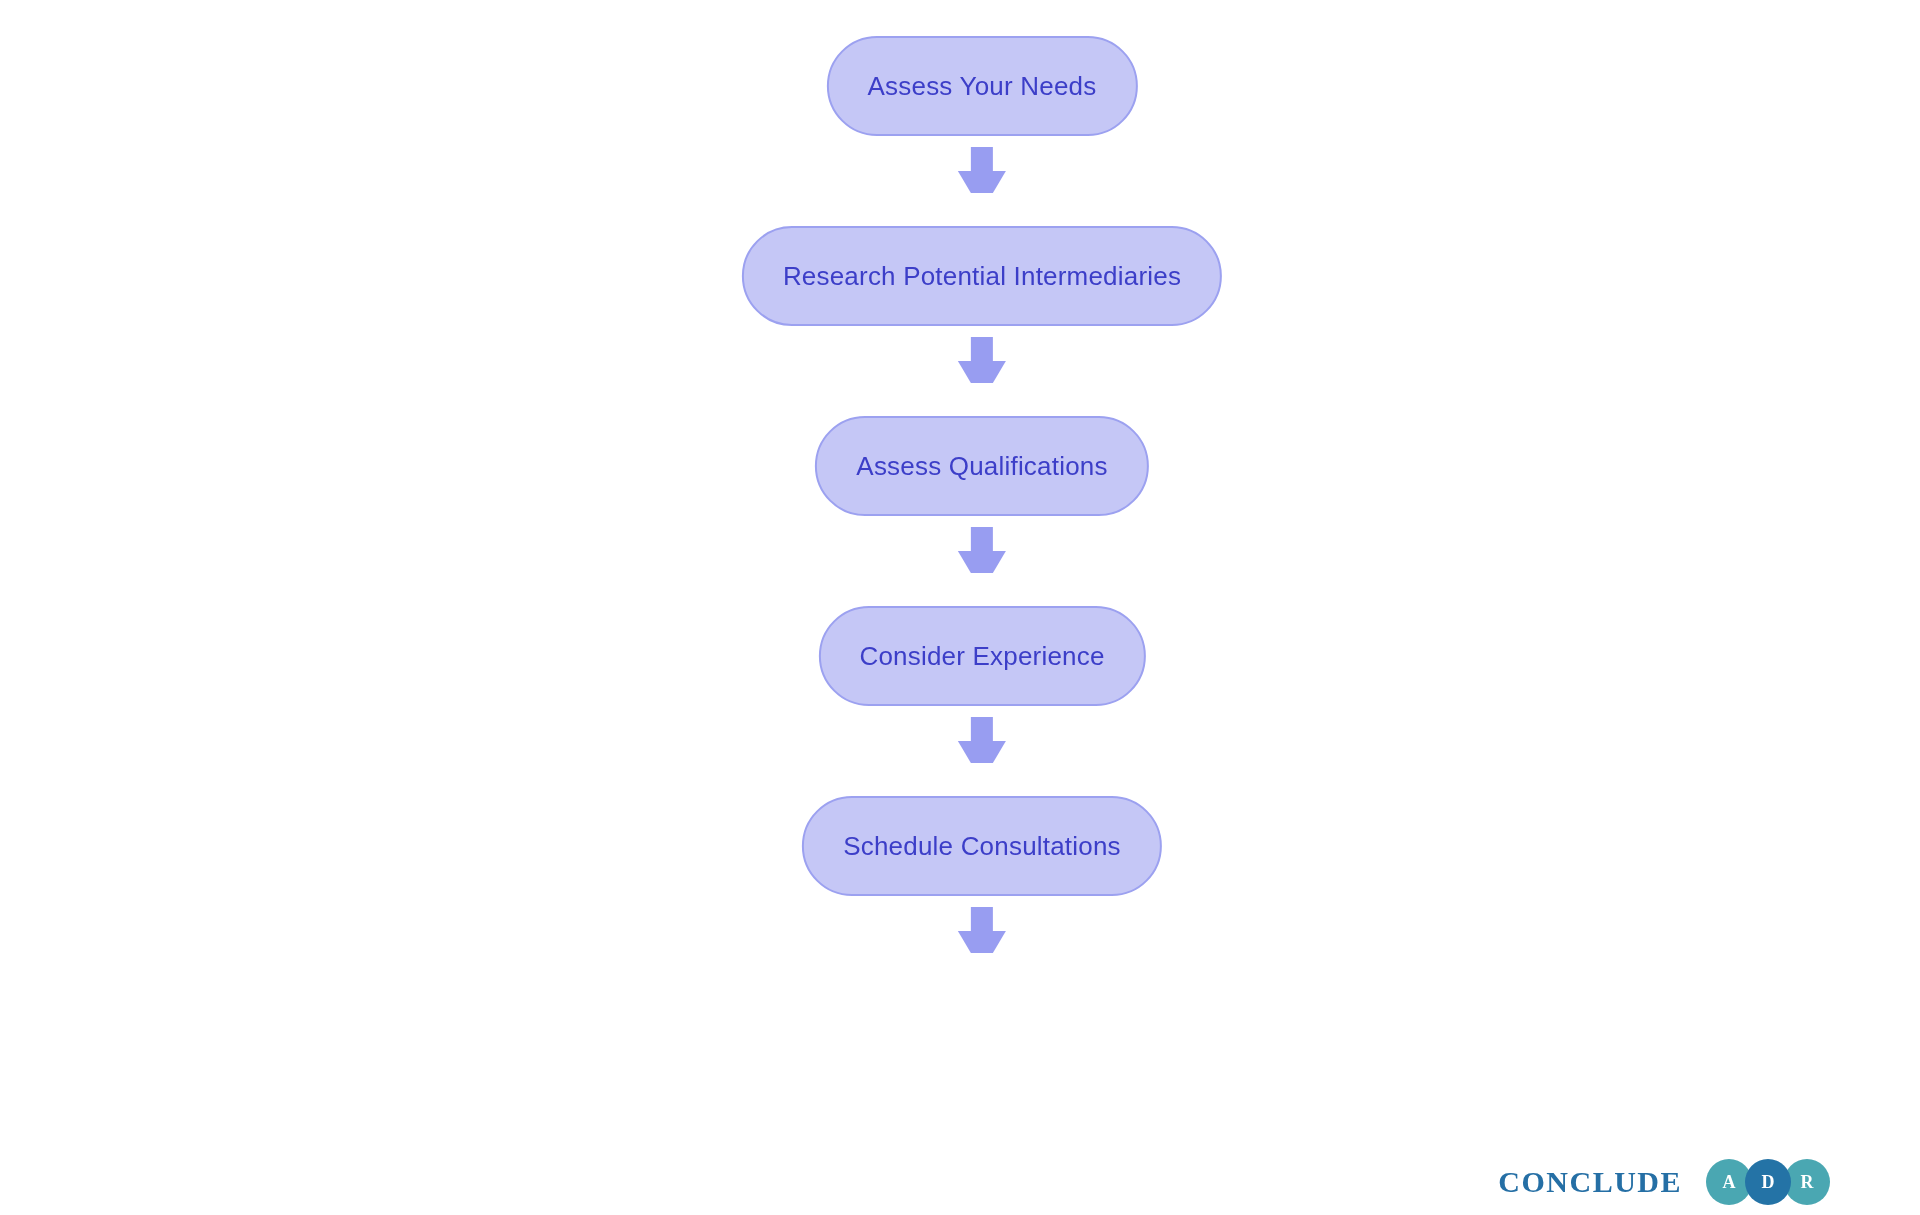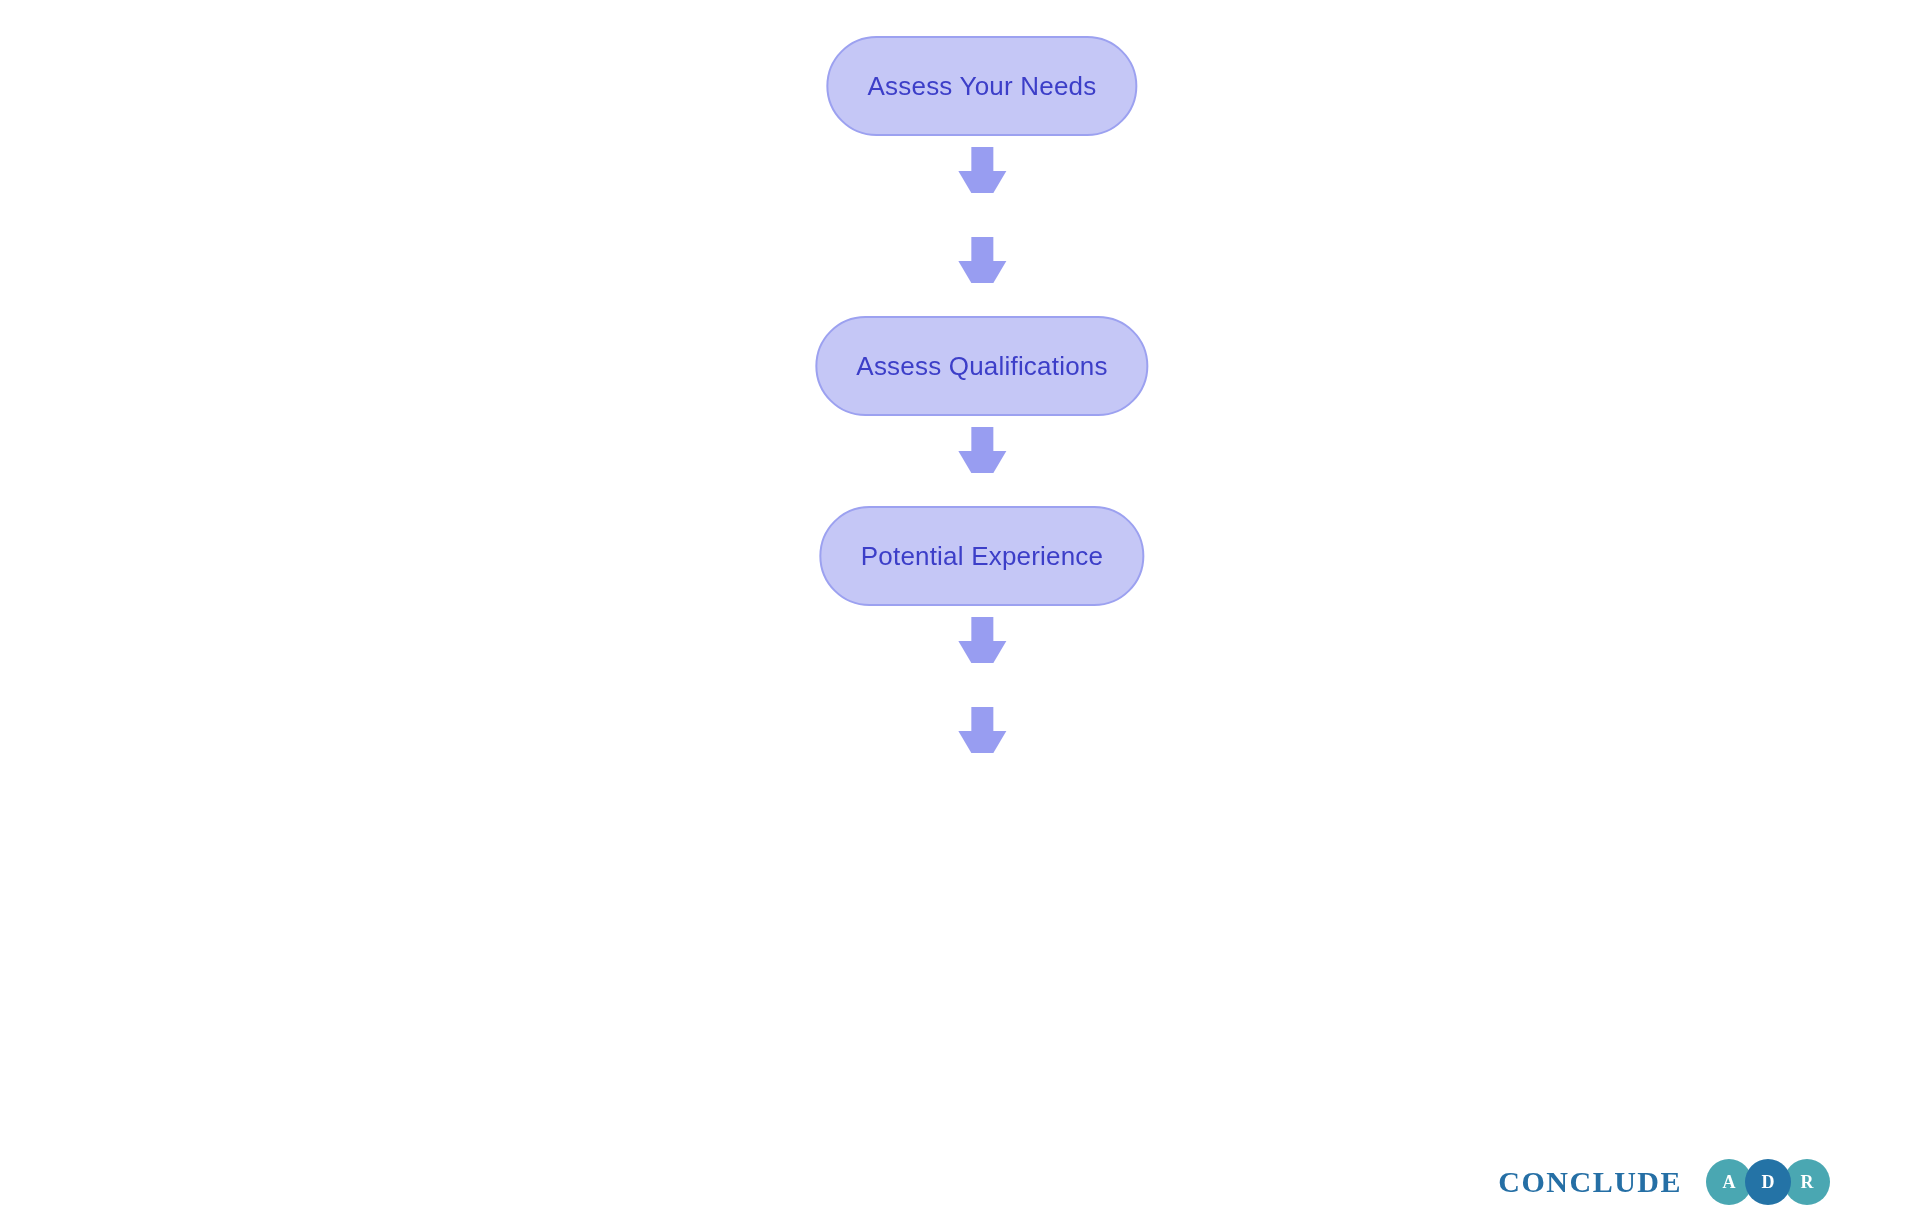--- a/index.html
+++ b/index.html
@@ -115,44 +115,50 @@
 
     <div class="node">
       <span class="node-label">Assess Your Needs</span>
     </div>
 
     <div class="arrow">
       <div class="arrow-line"></div>
       <div class="arrow-head"></div>
     </div>
 
+    <div class="node">
+      <span class="node-label">Research Potential Intermediaries</span>
+    </div>
 
     <div class="arrow">
       <div class="arrow-line"></div>
       <div class="arrow-head"></div>
     </div>
 
     <div class="node">
       <span class="node-label">Assess Qualifications</span>
     </div>
 
     <div class="arrow">
       <div class="arrow-line"></div>
       <div class="arrow-head"></div>
     </div>
 
     <div class="node">
-      <span class="node-label">Potential Experience</span>
+      <span class="node-label">Consider Experience</span>
     </div>
 
     <div class="arrow">
       <div class="arrow-line"></div>
       <div class="arrow-head"></div>
     </div>
 
+    <div class="node">
+      <span class="node-label">Schedule Consultations</span>
+    </div>
 
     <div class="arrow">
       <div class="arrow-line"></div>
       <div class="arrow-head"></div>
     </div>
 
 
   </div>
 
   <div class="logo">

